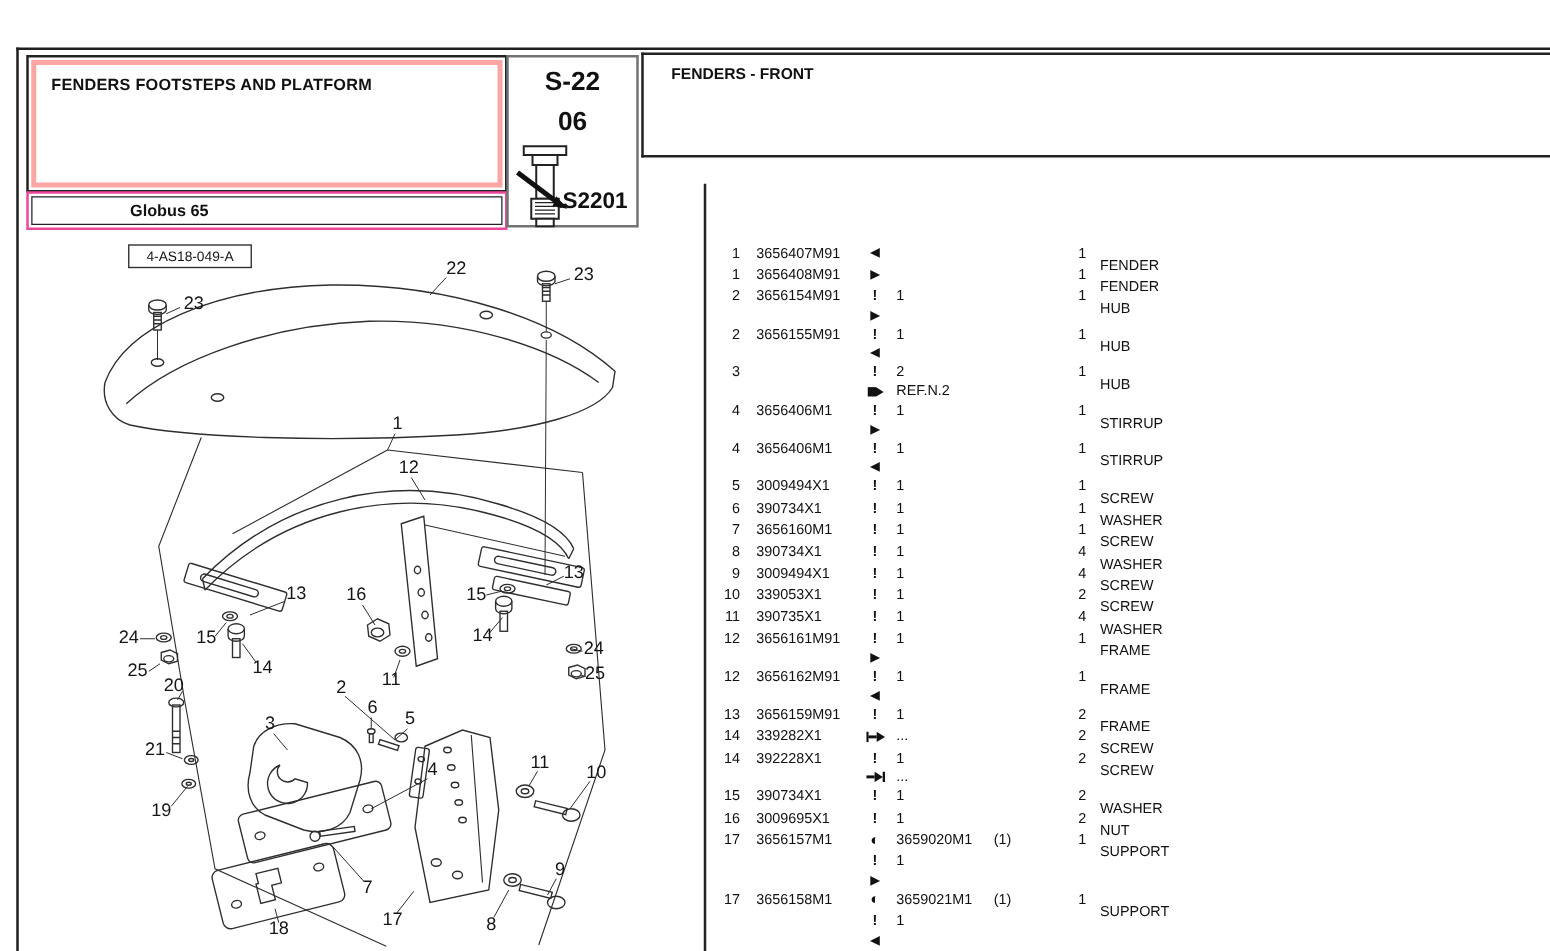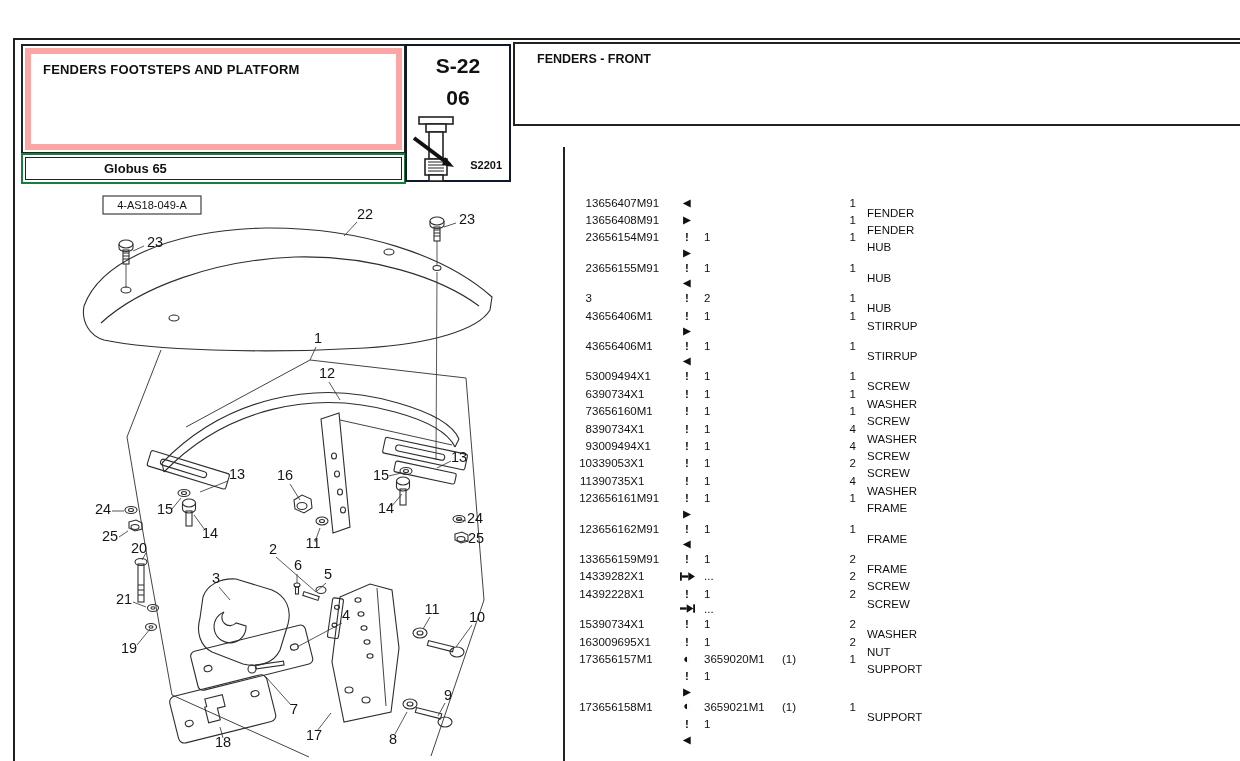--- a/index.html
+++ b/index.html
@@ -5,45 +5,45 @@
   html,body{margin:0;padding:0;}
   body{
     width:1240px;height:761px;position:relative;overflow:hidden;
     background:#ffffff;color:#111;
     font-family:"Liberation Sans", sans-serif;
   }
   .page-frame{position:absolute;left:13px;top:38px;right:0;bottom:0;
     border-top:2px solid #1f1f1f;border-left:2px solid #1f1f1f;}
   
   .box-left{position:absolute;left:21px;top:44px;width:381px;height:106px;border:2px solid #222;}
-  .box-left-inner{position:absolute;inset:2px;border:6px solid #fca5a5;box-sizing:border-box;
+  .box-left-inner{position:absolute;inset:2px;border:4px solid #fca5a5;box-sizing:border-box;
     padding:8px 12px;font-weight:bold;font-size:13px;letter-spacing:.2px;}
-  .box-model{position:absolute;left:21px;top:153px;width:381px;height:27px;border:2px solid #15803d;}
+  .box-model{position:absolute;left:21px;top:153px;width:381px;height:27px;border:2px solid #ec4899;}
   .box-model-inner{position:absolute;inset:2px;border:1px solid #222;box-sizing:border-box;
     display:flex;align-items:center;font-weight:bold;font-size:13px;}
   .box-model-inner span{margin-left:78px;}
   
-  .box-code{position:absolute;left:405px;top:44px;width:106px;height:138px;border:2px solid #0f172a;box-sizing:border-box;}
+  .box-code{position:absolute;left:405px;top:44px;width:106px;height:138px;border:2px solid #737373;box-sizing:border-box;}
   .code-num{ text-align:center;font-weight:bold;font-size:21px;line-height:1.2;margin-top:7px;}
-  .code-ref{position:absolute;right:7px;bottom:9px;font-weight:bold;font-size:11px;}
+  .code-ref{position:absolute;right:7px;bottom:9px;font-weight:bold;font-size:18px;}
   .bolt-ic{position:absolute;left:5px;top:68px;}
   
   .box-right{position:absolute;left:513px;top:42px;width:727px;height:84px;box-sizing:border-box;
     border:2px solid #222;border-right:none;padding:8px 22px;font-weight:bold;font-size:12.5px;}
   .divider-v{position:absolute;left:563px;top:147px;width:2px;bottom:0;background:#222;}
   
   .diagram-wrap{position:absolute;left:15px;top:182px;width:548px;height:690px;}
   .callout{font-family:"Liberation Sans",sans-serif;font-size:14.5px;fill:#151515;text-anchor:middle;}
   .dlabel{font-family:"Liberation Sans",sans-serif;font-size:11px;fill:#151515;text-anchor:middle;}
   
   .parts{position:absolute;left:568px;top:194px;font-size:11.5px;}
   .prow{display:flex;align-items:center;height:17.4px;white-space:pre;}
   .prow.compact{height:13px;}
   .c-ref{width:24px;text-align:right;}
-  .c-part{width:84px;}
+  .c-part{width:84px;margin-left:13px;}
   .c-sym{width:22px;text-align:center;font-weight:bold;display:flex;align-items:center;justify-content:center;}
   .c-mid{width:72px;margin-left:6px;}
   .c-note{width:66px;box-sizing:border-box;padding-left:6px;}
   .c-qty{width:14px;text-align:right;}
   .c-desc{margin-left:11px;margin-top:20px;}
   .tg{font-size:9.5px;line-height:1;}
   .hc{font-size:12.5px;line-height:1;font-weight:normal;}
   .si{display:block;}
   .si rect,.si path{fill:#111;}
 </style>
@@ -292,20 +292,24 @@
 </div>
 
 <div class="parts">
     <div class="prow"><div class="c-ref">1</div><div class="c-part">3656407M91</div><div class="c-sym"><span class="tg">◀</span></div><div class="c-mid"></div><div class="c-note"></div><div class="c-qty">1</div><div class="c-desc">FENDER</div></div>
     <div class="prow"><div class="c-ref">1</div><div class="c-part">3656408M91</div><div class="c-sym"><span class="tg">▶</span></div><div class="c-mid"></div><div class="c-note"></div><div class="c-qty">1</div><div class="c-desc">FENDER</div></div>
     <div class="prow"><div class="c-ref">2</div><div class="c-part">3656154M91</div><div class="c-sym"><span>!</span></div><div class="c-mid">1</div><div class="c-note"></div><div class="c-qty">1</div><div class="c-desc">HUB</div></div>
     <div class="prow compact"><div class="c-ref"></div><div class="c-part"></div><div class="c-sym"><span class="tg">▶</span></div><div class="c-mid"></div><div class="c-note"></div><div class="c-qty"></div><div class="c-desc"></div></div>
     <div class="prow"><div class="c-ref">2</div><div class="c-part">3656155M91</div><div class="c-sym"><span>!</span></div><div class="c-mid">1</div><div class="c-note"></div><div class="c-qty">1</div><div class="c-desc">HUB</div></div>
     <div class="prow compact"><div class="c-ref"></div><div class="c-part"></div><div class="c-sym"><span class="tg">◀</span></div><div class="c-mid"></div><div class="c-note"></div><div class="c-qty"></div><div class="c-desc"></div></div>
     <div class="prow"><div class="c-ref">3</div><div class="c-part"></div><div class="c-sym"><span>!</span></div><div class="c-mid">2</div><div class="c-note"></div><div class="c-qty">1</div><div class="c-desc">HUB</div></div>
+    <div class="prow compact"><div class="c-ref"></div><div class="c-part"></div><div class="c-sym"><svg class="si" viewBox="0 0 14 9" width="13" height="9">
+          <path d="M.5 1h6.8L13 4.5 7.3 8H.5z" fill="#fff" stroke="#111"></path>
+          <path d="M.5 1h6v7h-6z"></path>
+        </svg></div><div class="c-mid">REF.N.2</div><div class="c-note"></div><div class="c-qty"></div><div class="c-desc"></div></div>
     <div class="prow"><div class="c-ref">4</div><div class="c-part">3656406M1</div><div class="c-sym"><span>!</span></div><div class="c-mid">1</div><div class="c-note"></div><div class="c-qty">1</div><div class="c-desc">STIRRUP</div></div>
     <div class="prow compact"><div class="c-ref"></div><div class="c-part"></div><div class="c-sym"><span class="tg">▶</span></div><div class="c-mid"></div><div class="c-note"></div><div class="c-qty"></div><div class="c-desc"></div></div>
     <div class="prow"><div class="c-ref">4</div><div class="c-part">3656406M1</div><div class="c-sym"><span>!</span></div><div class="c-mid">1</div><div class="c-note"></div><div class="c-qty">1</div><div class="c-desc">STIRRUP</div></div>
     <div class="prow compact"><div class="c-ref"></div><div class="c-part"></div><div class="c-sym"><span class="tg">◀</span></div><div class="c-mid"></div><div class="c-note"></div><div class="c-qty"></div><div class="c-desc"></div></div>
     <div class="prow"><div class="c-ref">5</div><div class="c-part">3009494X1</div><div class="c-sym"><span>!</span></div><div class="c-mid">1</div><div class="c-note"></div><div class="c-qty">1</div><div class="c-desc">SCREW</div></div>
     <div class="prow"><div class="c-ref">6</div><div class="c-part">390734X1</div><div class="c-sym"><span>!</span></div><div class="c-mid">1</div><div class="c-note"></div><div class="c-qty">1</div><div class="c-desc">WASHER</div></div>
     <div class="prow"><div class="c-ref">7</div><div class="c-part">3656160M1</div><div class="c-sym"><span>!</span></div><div class="c-mid">1</div><div class="c-note"></div><div class="c-qty">1</div><div class="c-desc">SCREW</div></div>
     <div class="prow"><div class="c-ref">8</div><div class="c-part">390734X1</div><div class="c-sym"><span>!</span></div><div class="c-mid">1</div><div class="c-note"></div><div class="c-qty">4</div><div class="c-desc">WASHER</div></div>
     <div class="prow"><div class="c-ref">9</div><div class="c-part">3009494X1</div><div class="c-sym"><span>!</span></div><div class="c-mid">1</div><div class="c-note"></div><div class="c-qty">4</div><div class="c-desc">SCREW</div></div>
     <div class="prow"><div class="c-ref">10</div><div class="c-part">339053X1</div><div class="c-sym"><span>!</span></div><div class="c-mid">1</div><div class="c-note"></div><div class="c-qty">2</div><div class="c-desc">SCREW</div></div>

